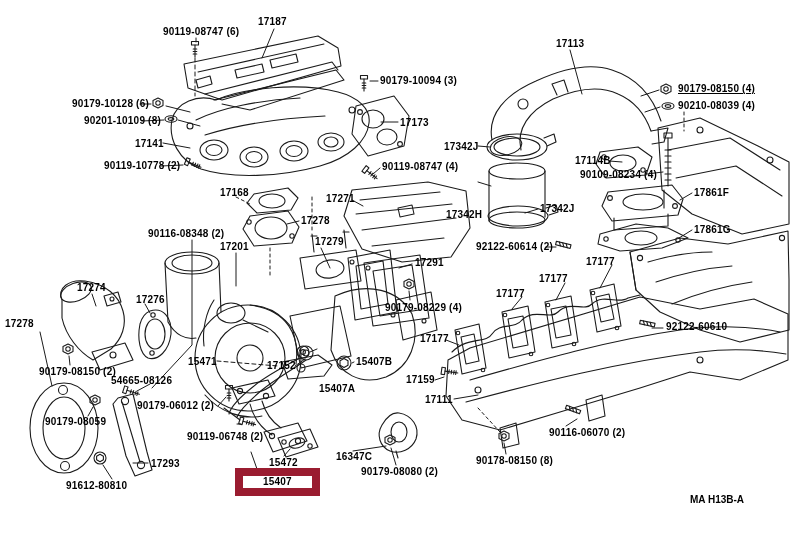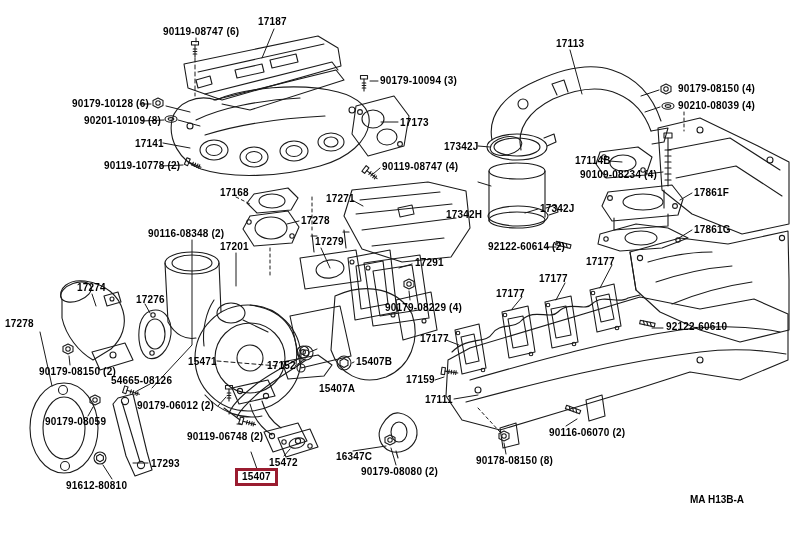--- a/index.html
+++ b/index.html
@@ -2,21 +2,21 @@
 <html><head>
 <meta charset="utf-8">
 <style>
   html,body{margin:0;padding:0;background:#fff;}
   .canvas{position:relative;width:792px;height:544px;background:#ffffff;overflow:hidden;
           font-family:"Liberation Sans",sans-serif;}
   .canvas svg{position:absolute;left:0;top:0;}
   #labels{position:absolute;left:0;top:0;width:100%;height:100%;}
   .part-label{position:absolute;font-size:10px;font-weight:700;line-height:1;
               color:#000;white-space:nowrap;letter-spacing:.2px;}
-  .part-label.highlighted{border:3px solid #ef4444;background:#fff;padding:1px 4px;margin-left:-5px;margin-top:-4px;}
+  .part-label.highlighted{border:8px solid #ef4444;background:#fff;padding:1px 20px;margin-left:-5px;margin-top:-4px;}
   .figure-code{position:absolute;font-size:10px;font-weight:700;color:#000;white-space:nowrap;}
 </style>
 </head>
 <body>
 
 <div class="canvas">
 
 <svg width="792" height="544" viewBox="0 0 792 544" fill="none" stroke="#1b1b1b" stroke-width="1.1" stroke-linejoin="round" stroke-linecap="round">
   <defs>
     <g id="nut">
@@ -401,38 +401,38 @@
     <line x1="312" y1="230" x2="312" y2="195" stroke-dasharray="3 3"></line>
     <line x1="270" y1="248" x2="270" y2="278" stroke-dasharray="3 3"></line>
   </g>
 </svg>
 
 <div id="labels">
       <div class="part-label" style="left: 163px; top: 27px;">90119-08747 (6)</div>
       <div class="part-label" style="left: 258px; top: 17px;">17187</div>
       <div class="part-label" style="left: 380px; top: 76px; text-align: right;">90179-10094 (3)</div>
       <div class="part-label" style="left: 556px; top: 39px;">17113</div>
-      <div class="part-label" style="left: 678px; top: 84px;">90179-08150 (4)</div>
+      <div class="part-label" style="left: 678px; top: 84px; text-decoration: underline;">90179-08150 (4)</div>
       <div class="part-label" style="left: 678px; top: 101px;">90210-08039 (4)</div>
       <div class="part-label" style="left: 72px; top: 99px;">90179-10128 (6)</div>
       <div class="part-label" style="left: 84px; top: 116px;">90201-10109 (8)</div>
       <div class="part-label" style="left: 135px; top: 139px;">17141</div>
       <div class="part-label" style="left: 104px; top: 161px;">90119-10778 (2)</div>
       <div class="part-label" style="left: 220px; top: 188px;">17168</div>
       <div class="part-label" style="left: 400px; top: 118px;">17173</div>
       <div class="part-label" style="left: 444px; top: 142px;">17342J</div>
       <div class="part-label" style="left: 446px; top: 178px; margin-top: 32px;">17342H</div>
       <div class="part-label" style="left: 382px; top: 162px;">90119-08747 (4)</div>
       <div class="part-label" style="left: 326px; top: 194px;">17271</div>
       <div class="part-label" style="left: 575px; top: 156px;">17114B</div>
       <div class="part-label" style="left: 580px; top: 170px;">90109-08234 (4)</div>
       <div class="part-label" style="left: 694px; top: 188px;">17861F</div>
       <div class="part-label" style="left: 694px; top: 225px;">17861G</div>
       <div class="part-label" style="left: 540px; top: 204px;">17342J</div>
-      <div class="part-label" style="left: 476px; top: 242px; margin-left: 12px;">92122-60614 (2)</div>
+      <div class="part-label" style="left: 476px; top: 242px;">92122-60614 (2)</div>
       <div class="part-label" style="left: 586px; top: 257px;">17177</div>
       <div class="part-label" style="left: 539px; top: 274px;">17177</div>
       <div class="part-label" style="left: 496px; top: 289px;">17177</div>
       <div class="part-label" style="left: 420px; top: 334px;">17177</div>
       <div class="part-label" style="left: 148px; top: 229px;">90116-08348 (2)</div>
       <div class="part-label" style="left: 220px; top: 242px;">17201</div>
       <div class="part-label" style="left: 301px; top: 216px;">17278</div>
       <div class="part-label" style="left: 315px; top: 237px;">17279</div>
       <div class="part-label" style="left: 415px; top: 258px;">17291</div>
       <div class="part-label" style="left: 385px; top: 303px;">90179-08229 (4)</div>

